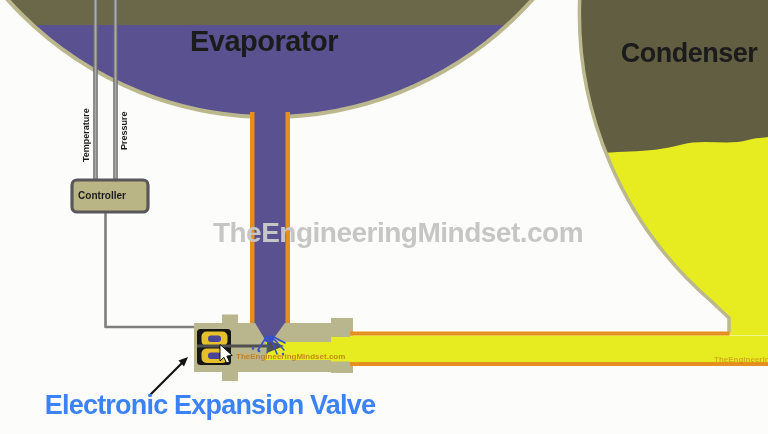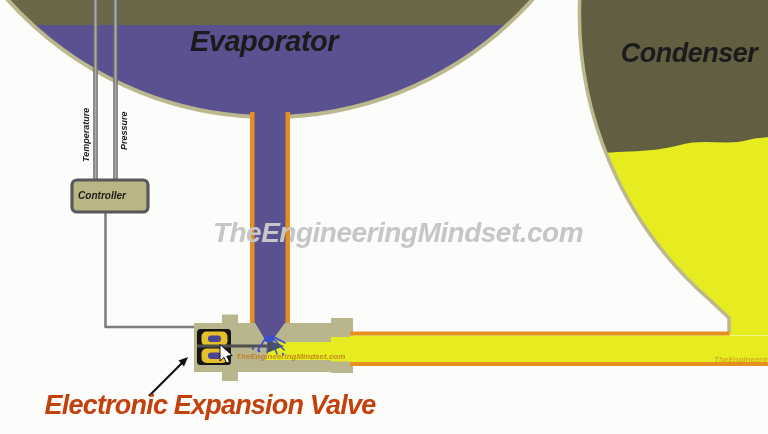--- a/index.html
+++ b/index.html
@@ -1,30 +1,30 @@
 <!DOCTYPE html>
 <html><head>
 <meta charset="utf-8">
 <style>
   html,body{margin:0;padding:0;background:#ffffff;}
   #stage{
     position:relative;width:768px;height:434px;overflow:hidden;
-    background:#fcfcfb;font-family:"Liberation Sans",sans-serif;font-style:italic;
+    background:#fcfcfb;font-family:"Liberation Sans",sans-serif;
   }
   #stage svg{position:absolute;left:0;top:0;}
   .lbl{position:absolute;color:#1b1b1b;font-weight:bold;line-height:1;white-space:nowrap;}
   .vessel-title{font-size:28px;letter-spacing:-0.5px;text-align:center;}
   #evap-label{left:176px;top:27px;width:176px;font-size:29px;}
   #cond-label{left:610px;top:40px;width:158px;font-size:27px;}
   #watermark-main{
     left:198px;top:219px;width:400px;text-align:center;
     font-size:28px;color:#c6c6c6;letter-spacing:-0.5px;
   }
   #main-title{left:20px;top:392px;width:380px;text-align:center;
-    font-size:27px;letter-spacing:-0.8px;color:#c2410c;}
+    font-size:27px;letter-spacing:-0.8px;color:#3b82f6;}
   #controller-label{left:72px;top:191px;width:60px;text-align:center;font-size:10px;}
   .sensor-lbl{font-size:9px;transform:rotate(-90deg);transform-origin:0 0;}
   #temp-label{left:82px;top:162px;}
   #press-label{left:120px;top:150px;}
   .tiny-wm{position:absolute;font-size:8px;font-weight:bold;color:#c07818;white-space:nowrap;}
   #tiny-wm-valve{left:236px;top:352px;opacity:.85;}
   #tiny-wm-right{left:714px;top:355px;opacity:.55;}
 </style>
 </head>
 <body>

